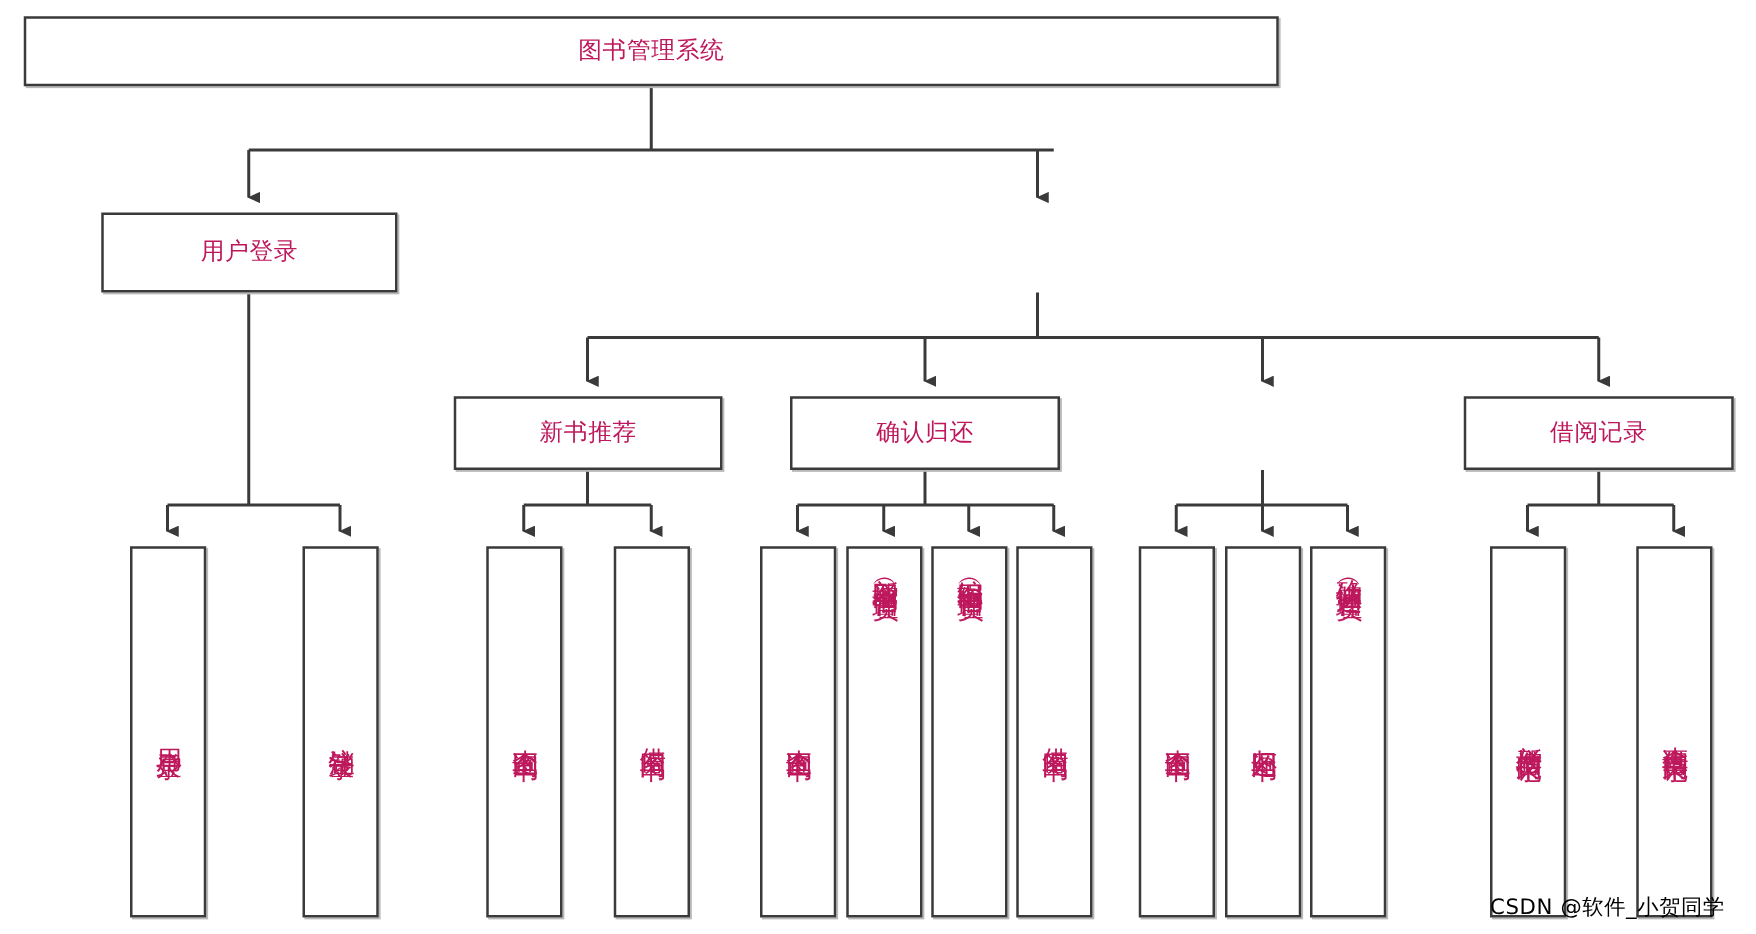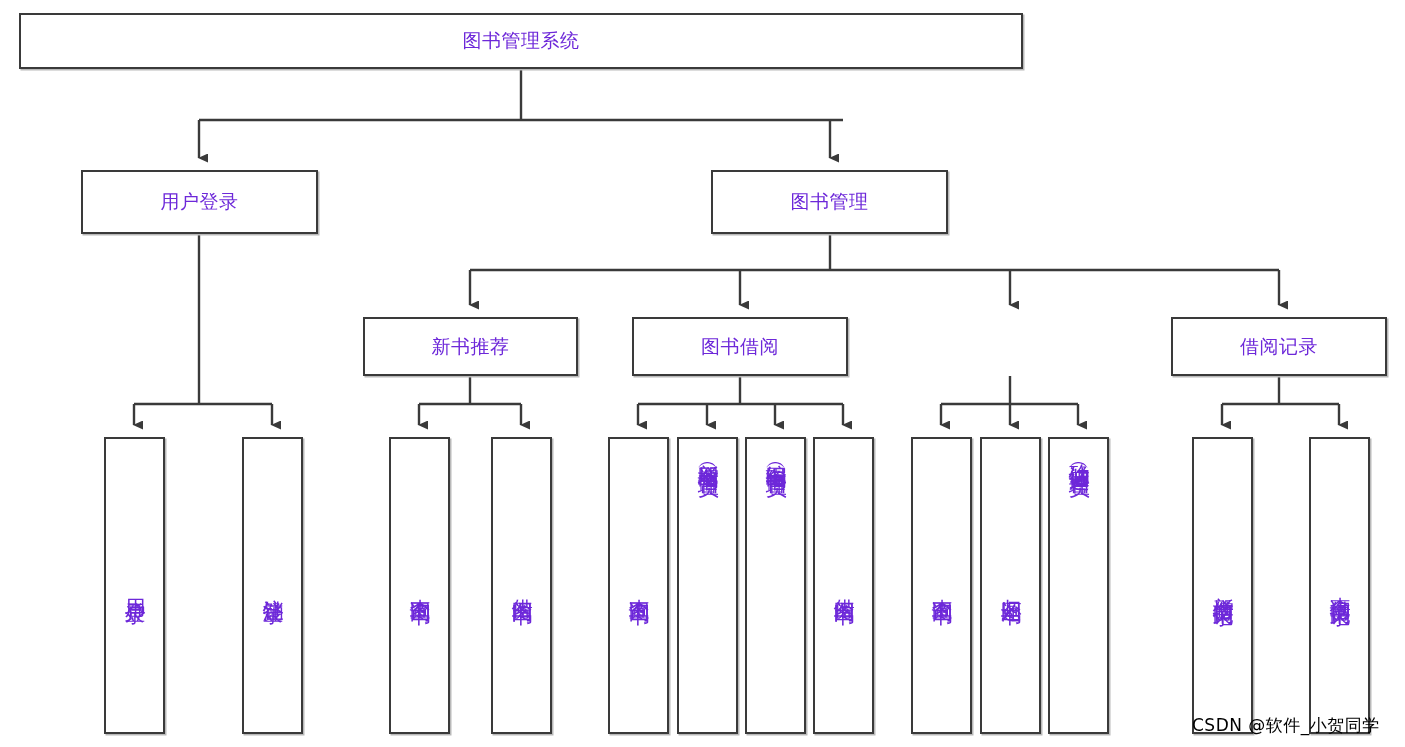--- a/index.html
+++ b/index.html
@@ -29,21 +29,21 @@
     box-shadow:1.5px 1.5px 0 0 #b9b9b9;
     display:flex;
     align-items:center;
     justify-content:center;
     z-index:3;
   }
   .node .lbl{
     font-size:19px;
     line-height:1.22;
     letter-spacing:0.5px;
-    color:#6d28d9;
+    color:#be185d;
     white-space:nowrap;
   }
   
   .node.vert{
     align-items:flex-start;
     justify-content:center;
     padding-top:8px;
   }
   .node.vert .lbl{
     writing-mode:vertical-rl;
@@ -127,30 +127,27 @@
   </svg>
 
   <div class="node" style="left:19px; top:13px; width:1004px; height:56px;">
     <span class="lbl">图书管理系统</span>
   </div>
 
   <div class="node" style="left:81px; top:170px; width:237px; height:64px;">
     <span class="lbl">用户登录</span>
   </div>
 
-  <div class="node" style="left:711px; top:170px; width:237px; height:64px;">
-    <span class="lbl">图书管理</span>
-  </div>
 
   <div class="node" style="left:363px; top:317px; width:215px; height:59px;">
     <span class="lbl">新书推荐</span>
   </div>
 
   <div class="node" style="left:632px; top:317px; width:216px; height:59px;">
-    <span class="lbl">图书借阅</span>
+    <span class="lbl">确认归还</span>
   </div>
 
 
   <div class="node" style="left:1171px; top:317px; width:216px; height:59px;">
     <span class="lbl">借阅记录</span>
   </div>
 
   <div class="node vert centered" style="left:104px; top:437px; width:61px; height:297px;">
     <span class="lbl">用户登录</span>
   </div>

